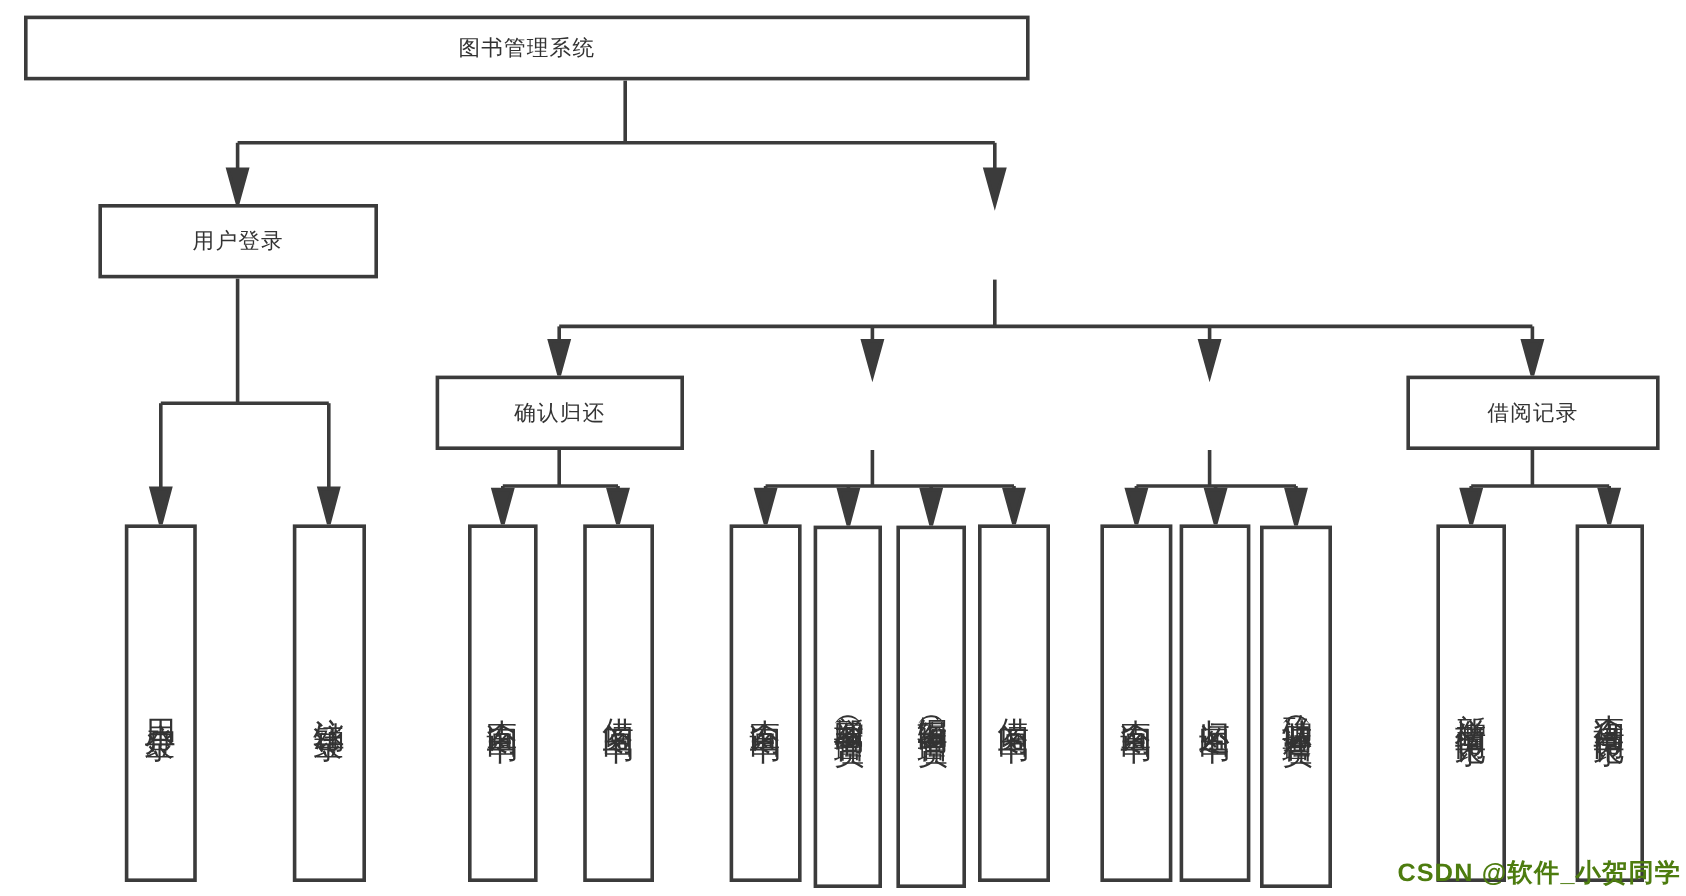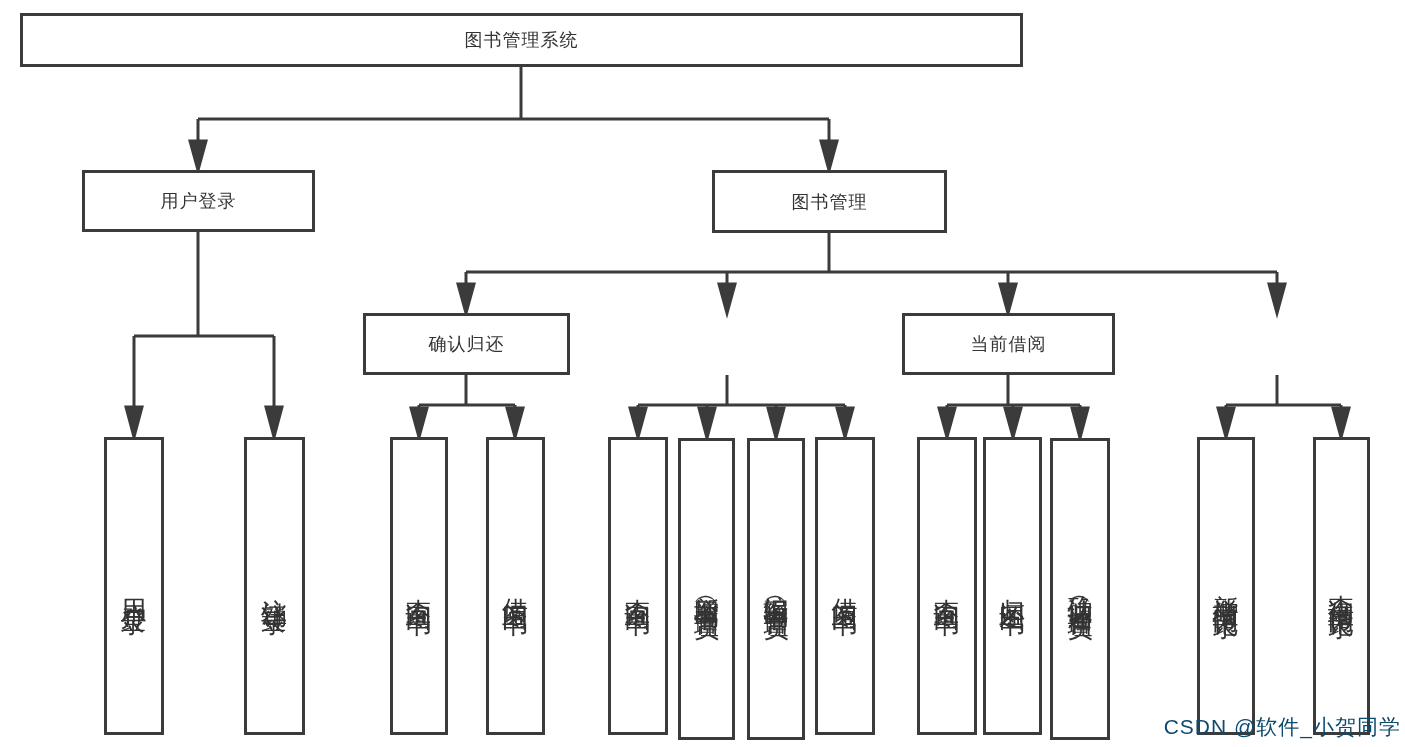--- a/index.html
+++ b/index.html
@@ -32,23 +32,24 @@
     line-height:1;
   }
   .box.v.long{font-size:25px;letter-spacing:3px;}
   svg#wires{position:absolute;left:0;top:0;z-index:1;}
   #watermark{
     position:absolute;
     right:4px;
     bottom:6px;
     font-size:21px;
     letter-spacing:1px;
-    color:#0c4a6e;
+    color:#4d7c0f;
     z-index:3;
     white-space:nowrap;
+    font-weight:bold;
   }
 </style>
 </head>
 <body>
 
 <div id="canvas">
 
   <svg id="wires" width="1405" height="747" viewBox="0 0 1405 747" stroke="#3b3b3b" stroke-width="3" fill="#3b3b3b">
 
     <g>
@@ -118,27 +119,26 @@
     <g>
       <line x1="1277" y1="375" x2="1277" y2="405"></line>
       <line x1="1226" y1="405" x2="1341" y2="405"></line>
       <line x1="1226" y1="405" x2="1226" y2="411"></line>
       <polygon points="1218,408 1234,408 1226,437"></polygon>
       <line x1="1341" y1="405" x2="1341" y2="411"></line>
       <polygon points="1333,408 1349,408 1341,437"></polygon>
     </g>
   </svg>
 
-  <div class="box h root" style="left:20px;top:13px;width:1003px;height:54px">图书管理系统</div>
+  <div class="box h root" style="left:20px;top:13px;width:838px;height:54px">图书管理系统</div>
 
   <div class="box h" style="left:82px;top:170px;width:233px;height:62px">用户登录</div>
-  <div class="box h" style="left:712px;top:170px;width:235px;height:63px">图书管理</div>
 
   <div class="box h" style="left:363px;top:313px;width:207px;height:62px">确认归还</div>
-  <div class="box h" style="left:902px;top:313px;width:213px;height:62px">当前借阅</div>
+  <div class="box h" style="left:1172px;top:313px;width:211px;height:62px">借阅记录</div>
 
   <div class="box v" style="left:104px;top:437px;width:60px;height:298px">用户登录</div>
   <div class="box v" style="left:244px;top:437px;width:61px;height:298px">注销登录</div>
 
   <div class="box v" style="left:390px;top:437px;width:58px;height:298px">查询图书</div>
   <div class="box v" style="left:486px;top:437px;width:59px;height:298px">借阅图书</div>
 
   <div class="box v" style="left:608px;top:437px;width:60px;height:298px">查询图书</div>
   <div class="box v long" style="left:678px;top:438px;width:57px;height:302px">新增图书（管理员）</div>
   <div class="box v long" style="left:747px;top:438px;width:58px;height:302px">编辑图书（管理员）</div>

